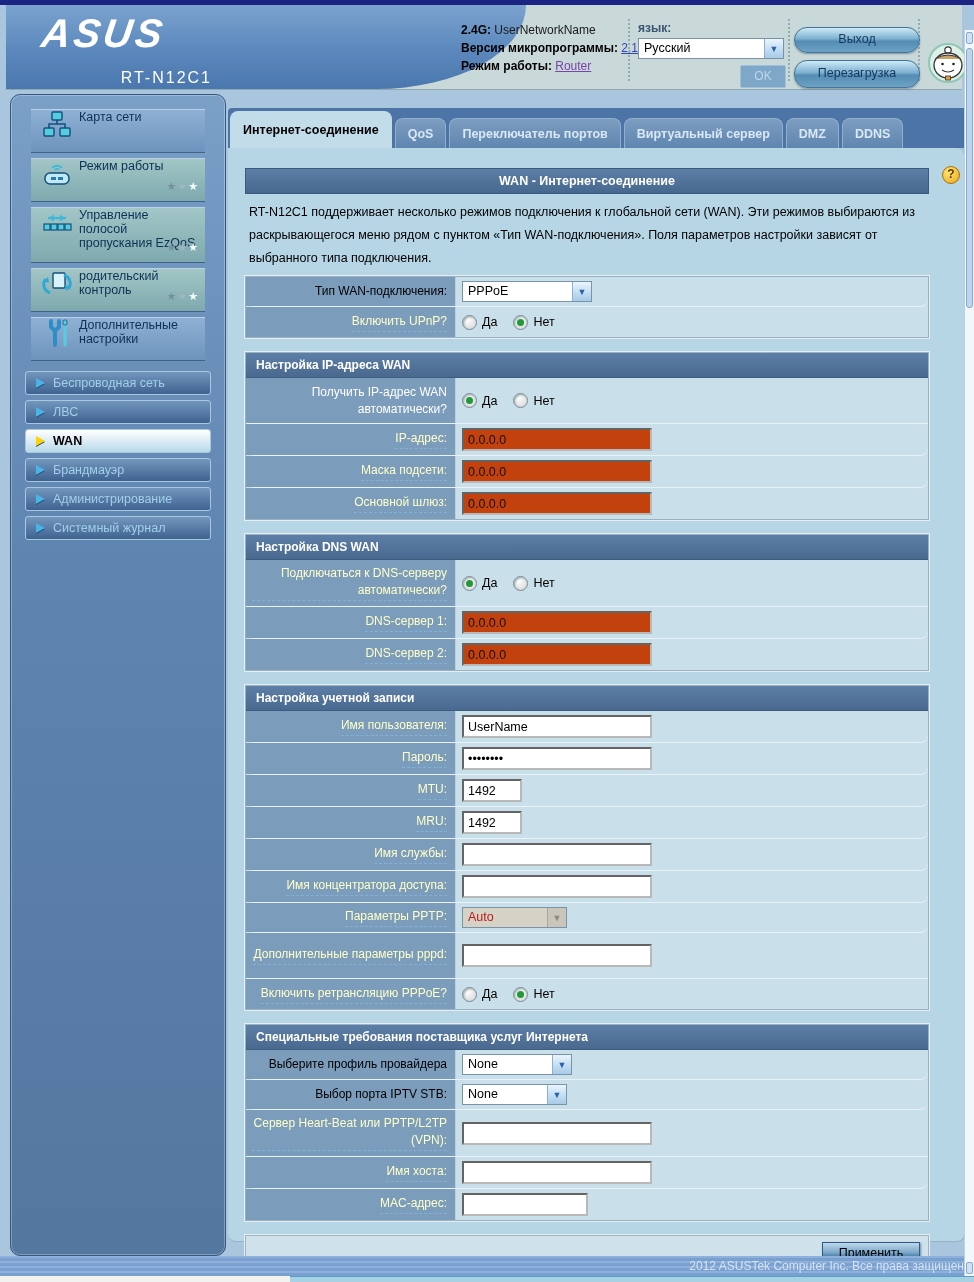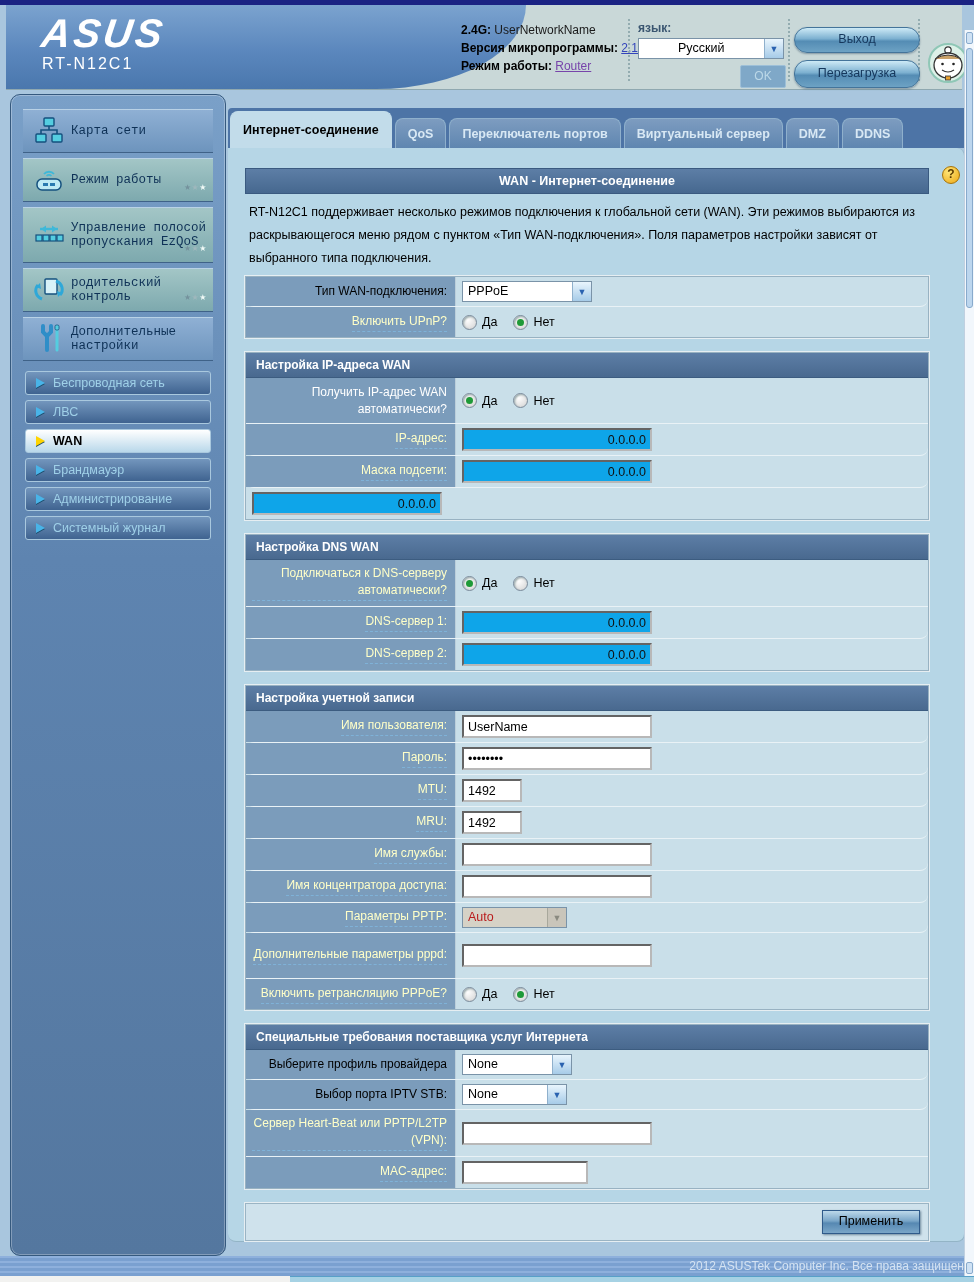--- a/index.html
+++ b/index.html
@@ -11,21 +11,21 @@
   .topstrip{position:absolute;left:0;top:0;width:974px;height:5px;background:#1b2383;}
   
   .header{position:absolute;left:6px;top:5px;width:956px;height:84px;background:#c9d8d8;
     border-bottom:1px solid #8fa8b0;}
   .hdr-blob{position:absolute;left:0;top:0;width:520px;height:84px;
     background:linear-gradient(180deg,#7ba3cf 0%,#5b87bd 55%,#4a77ad 100%);
     border-radius:0 0 150px 0 / 0 0 84px 0;}
   .logo-wrap{position:absolute;left:36px;top:8px;width:200px;}
   .logo{color:#fff;font-style:italic;font-weight:bold;font-size:40px;letter-spacing:3px;
     transform:skewX(-8deg);font-family:"Liberation Sans",sans-serif;line-height:40px;}
-  .model{color:#fff;font-size:16px;letter-spacing:2px;margin-top:2px;text-align:left;width:170px;}
+  .model{color:#fff;font-size:16px;letter-spacing:2px;margin-top:16px;text-align:right;width:170px;}
   .hdr-info{position:absolute;left:455px;top:16px;line-height:18px;white-space:nowrap;}
   .hdr-info .lab{color:#000000;font-weight:bold;}
   .hdr-info .val{color:#1a1a1a;}
   .hdr-info a{cursor:pointer;}
   .lnk-fw{color:#3344bb;text-decoration:underline;}
   .lnk-mode{color:#7744aa;text-decoration:underline;}
   .hdr-div{position:absolute;top:14px;height:62px;border-left:2px dotted #93acb0;}
   .lang-block{position:absolute;left:632px;top:16px;width:146px;}
   .lang-label{color:#3a5570;font-weight:bold;margin-bottom:3px;}
   .okbtn{position:absolute;left:734px;top:60px;width:44px;height:21px;background:#7fa8c8;
@@ -35,23 +35,23 @@
     background:linear-gradient(180deg,#cdeaf6 0%,#7cb0d0 45%,#548cb4 55%,#6da2c4 100%);
     text-align:center;line-height:23px;font-size:12.5px;margin-bottom:7px;cursor:pointer;
     box-shadow:0 1px 2px rgba(20,50,80,.4);}
   .pill.wide{height:26px;line-height:25px;}
   .mascot{position:absolute;left:922px;top:38px;}
   
   .sidebar{position:absolute;left:10px;top:94px;width:216px;height:1162px;
     background:linear-gradient(180deg,#7aa0c8 0%,#5e84b0 40%,#54779f 100%);
     border:1px solid #35597e;border-radius:10px;box-shadow:inset 0 0 0 1px rgba(255,255,255,.28);
     box-sizing:border-box;}
-  .side-item{position:relative;margin:5px 12px;height:44px;display:flex;align-items:center;
+  .side-item{position:relative;margin:5px 20px;height:44px;display:flex;
     padding:0 6px;color:#0e3156;cursor:pointer;
-    border-top:1px solid #b9d2e6;border-bottom:1px solid #3f6288;box-sizing:border-box;font-family:Liberation Mono, monospace;}
+    border-top:1px solid #b9d2e6;border-bottom:1px solid #3f6288;box-sizing:border-box;}
   .side-item.first{margin-top:14px;}
   .side-item.blue{background:linear-gradient(180deg,#8fb0d4,#6d94bd);}
   .side-item.green{background:linear-gradient(180deg,#a3c6c6,#7da9ae);}
   .side-item.tall{height:56px;}
   .si-icon{width:40px;flex:0 0 40px;display:flex;justify-content:center;}
   .si-label{font-size:12.5px;line-height:14px;padding-left:2px;}
   .stars{position:absolute;right:6px;bottom:8px;font-size:11px;letter-spacing:1px;}
   .stars .s1{color:#74919c;} .stars .s2{color:#9fb8bd;} .stars .s3{color:#f2fbf8;}
   .submenu{margin-top:10px;}
   .sub-item{margin:5px 14px;height:22px;border-radius:3px;display:flex;align-items:center;
@@ -89,21 +89,21 @@
   .fl{width:210px;flex:0 0 210px;background:#7b9cbb;display:flex;justify-content:flex-end;
     align-items:center;text-align:right;padding:5px 8px 5px 6px;box-sizing:border-box;
     border-right:1px solid #bccfdb;line-height:17px;}
   .fv{flex:1;display:flex;align-items:center;padding:4px 6px;}
   .min30{min-height:30px;box-sizing:border-box;border-radius:8px;} .min46{min-height:46px;box-sizing:border-box;}
   .lb-black{color:#000;} .lb-white{color:#fff;}
   .lb-link{color:#ffffc8;cursor:pointer;border-bottom:1px dashed #7fb2d8;padding-bottom:1px;}
   
   .inp{height:17px;border:2px inset #b8b8b8;background:#fff;font-family:"Liberation Sans",sans-serif;
     font-size:12.5px;padding:1px 4px;color:#000;}
-  .inp.dis{background:#0ea5e9;color:#111;text-align:right;}
+  .inp.dis{background:#c2410c;color:#111;}
   .w190{width:178px;} .w56{width:48px;} .w125{width:114px;}
   .sel{display:inline-flex;height:21px;border:1px solid #7a93a8;background:#fff;align-items:stretch;
     box-sizing:border-box;cursor:pointer;}
   .sel .stx{flex:1;padding:2px 4px 0 5px;font-size:12.5px;color:#000;white-space:nowrap;overflow:hidden;}
   .sel .sbt{width:18px;background:linear-gradient(180deg,#e9f5fd,#a6cbe8);border-left:1px solid #8fb0cc;
     display:flex;align-items:center;justify-content:center;color:#2a62b0;font-size:9px;}
   .sel.dis{background:#d6d2c6;} .sel.dis .stx{color:#b91c1c;}
   .sel.dis .sbt{background:#c9c5ba;color:#8a8a80;border-left-color:#a8a89c;}
   .sw130{width:130px;} .sw110{width:110px;} .sw105{width:105px;}
   .radio{width:13px;height:13px;border-radius:50%;display:inline-block;position:relative;
@@ -158,21 +158,21 @@
     <div>
       <span class="lab">Режим работы:</span>
       <a class="lnk-mode">Router</a>
     </div>
   </div>
   <div class="hdr-div" style="left:622px;"></div>
   <div class="hdr-div" style="left:782px;"></div>
   <div class="hdr-div" style="left:912px;"></div>
   <div class="lang-block">
     <div class="lang-label">язык:</div>
-    <div class="sel" style="width:146px;padding-left:34px;">
+    <div class="sel" style="width:146px;">
       <span class="stx">Русский</span>
       <span class="sbt">▼</span>
     </div>
   </div>
   <div class="okbtn">OK</div>
   <div class="pillcol">
     <div class="pill">Выход</div>
     <div class="pill wide">Перезагрузка</div>
   </div>
   <div class="mascot">
@@ -347,20 +347,23 @@
       </div>
       <div class="frow min30">
         <div class="fl">
             <span class="lb-link">Маска подсети:</span>
           </div>
         <div class="fv">
             <input class="inp dis w190" disabled="" value="0.0.0.0" style="">
           </div>
       </div>
       <div class="frow min30">
+        <div class="fl">
+            <span class="lb-link">Основной шлюз:</span>
+          </div>
         <div class="fv">
             <input class="inp dis w190" disabled="" value="0.0.0.0" style="">
           </div>
       </div>
     </div>
 
     <div class="ftable">
       <div class="sect">Настройка DNS WAN</div>
       <div class="frow min46">
         <div class="fl">
@@ -493,20 +496,28 @@
         <div class="fv">
           <div class="sel sw105">
             <span class="stx">None</span>
             <span class="sbt">▼</span>
           </div>
         </div>
       </div>
       <div class="frow min46">
         <div class="fl">
             <span class="lb-link">Сервер Heart-Beat или PPTP/L2TP (VPN):</span>
+          </div>
+        <div class="fv">
+            <input class="inp w190" value="" style="">
+          </div>
+      </div>
+      <div class="frow min30">
+        <div class="fl">
+            <span class="lb-link">Имя хоста:</span>
           </div>
         <div class="fv">
             <input class="inp w190" value="" style="">
           </div>
       </div>
       <div class="frow min30">
         <div class="fl">
             <span class="lb-link">MAC-адрес:</span>
           </div>
         <div class="fv">

